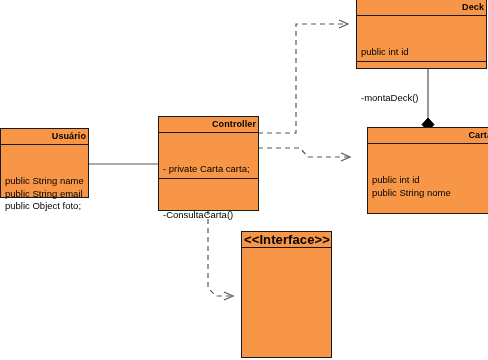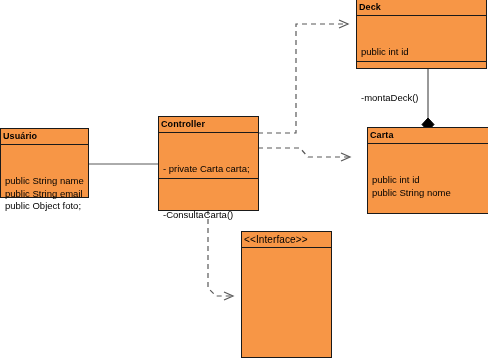--- a/index.html
+++ b/index.html
@@ -31,32 +31,32 @@
     background: #F79646;
     border: 1px solid #1a1a1a;
     display: flex;
     flex-direction: column;
     z-index: 2;
   }
   .uml-header {
     box-sizing: border-box;
     background: #F79646;
     border-bottom: 1px solid #1a1a1a;
-    text-align: left;
+    text-align: right;
     font-weight: bold;
     font-size: 9px;
     color: #000000;
     line-height: 11px;
     padding: 2px 2px 2px 2px;
     letter-spacing: 0.1px;
   }
   .uml-header .stereo {
     display: block;
-    font-weight: normal;
-    font-size: 10px;
+    font-weight: bold;
+    font-size: 13px;
     line-height: 11px;
   }
   .uml-header .cname {
     display: block;
     font-weight: bold;
     font-size: 9px;
     line-height: 11px;
   }
   .uml-compartment {
     box-sizing: border-box;

